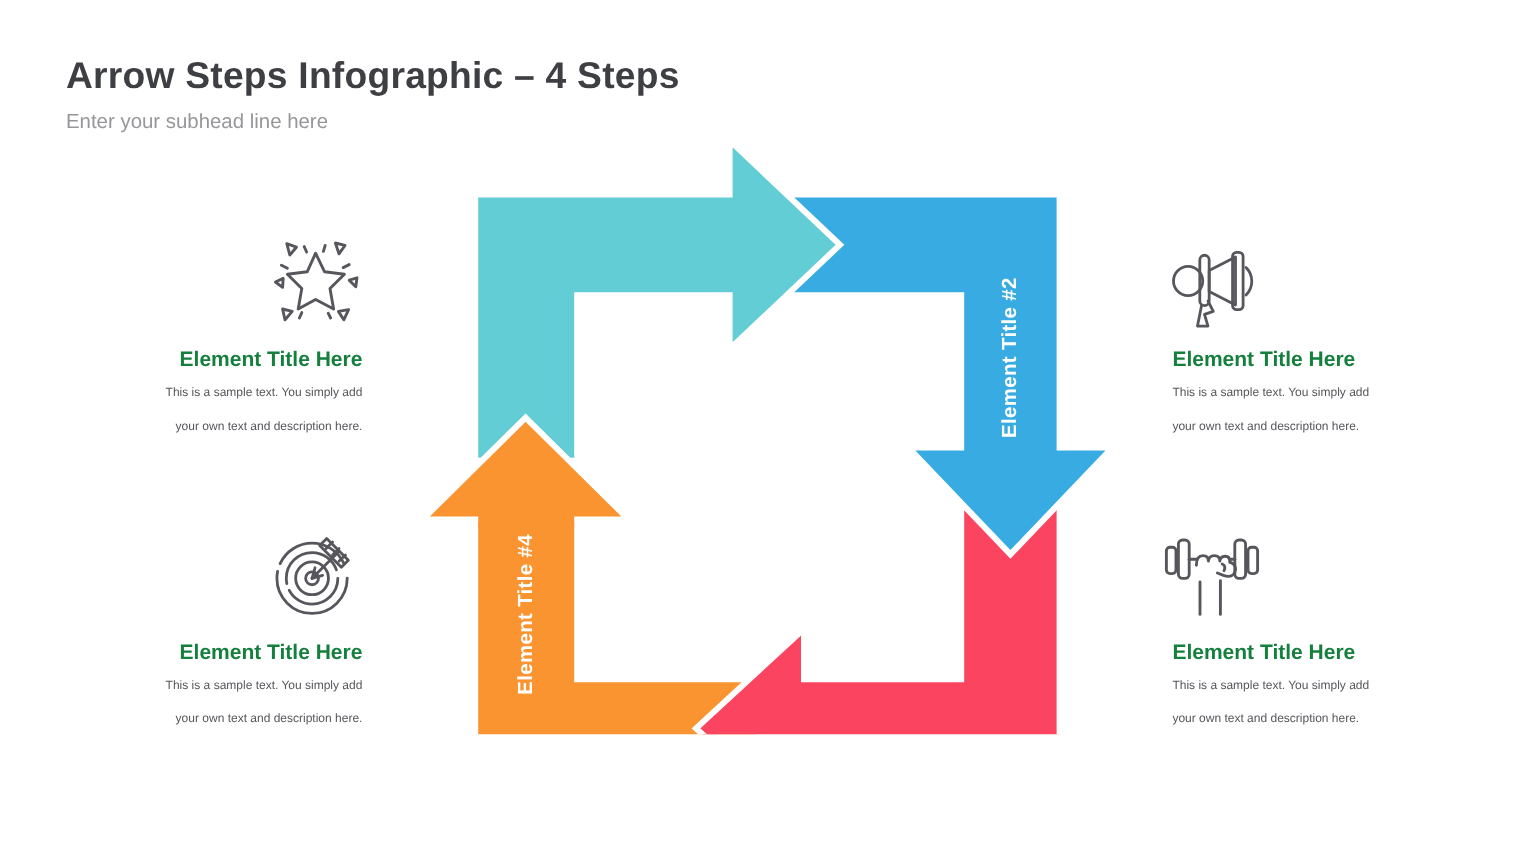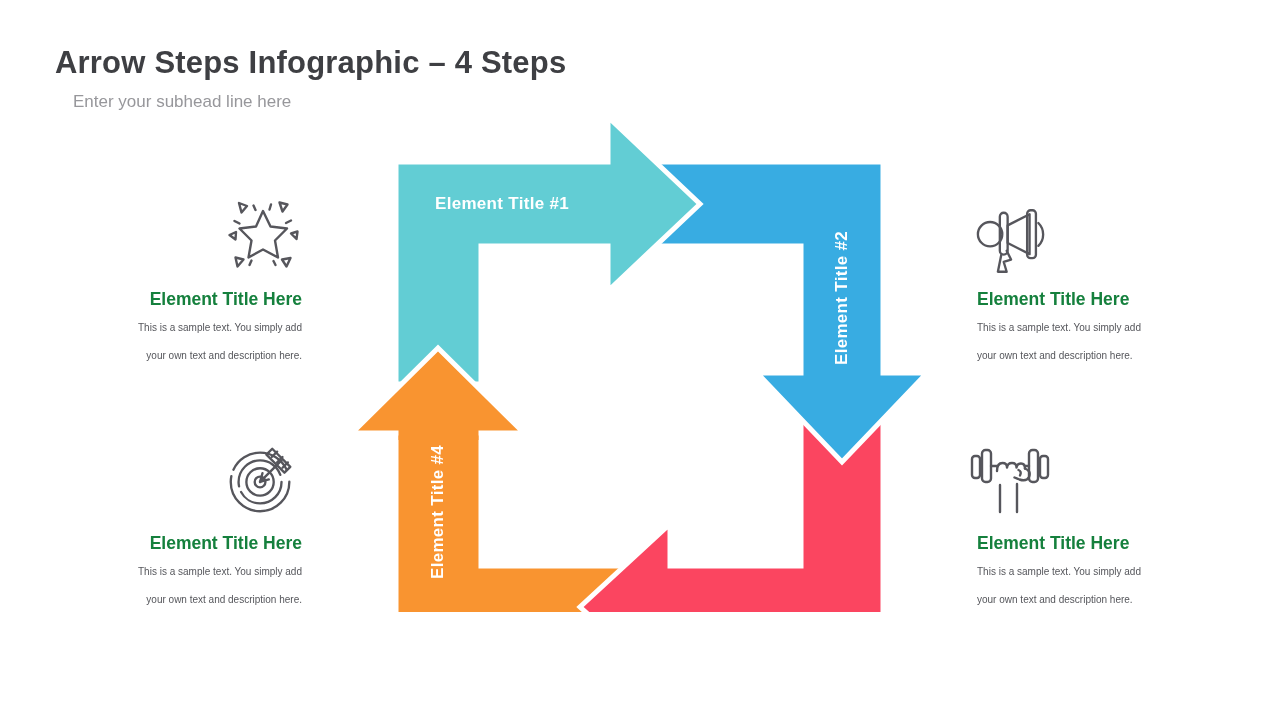--- a/index.html
+++ b/index.html
@@ -9,21 +9,21 @@
   }
   .abs { position:absolute; }
 
   
   .title {
     left:55px; top:44px; width:900px;
     font-size:31px; font-weight:bold; color:#3E3F43; line-height:38px;
     letter-spacing:.2px;
   }
   .subtitle {
-    left:73px; top:90px; width:600px;
+    left:55px; top:90px; width:600px;
     font-size:17px; color:#97979B; line-height:24px;
   }
 
   
   .diagram-svg { left:0; top:0; width:1280px; height:720px; }
   .arrow-label {
     position:absolute; display:flex; align-items:center; justify-content:center;
     color:#fff; font-weight:bold; font-size:17px; letter-spacing:.3px;
     white-space:nowrap; pointer-events:none;
   }
@@ -58,21 +58,20 @@
     <polygon points="801,400 883,400 883,648 670,648 670,688 580,607 670,524 670,566 801,566" stroke="#ffffff" stroke-width="5" stroke-linejoin="miter" fill="#FB4560"></polygon>
 
     <polygon points="630,162 883,162 883,373 927,373 842,462 757,373 801,373 801,246 630,246" stroke="#ffffff" stroke-width="5" stroke-linejoin="miter" fill="#38ACE2"></polygon>
 
     <polygon points="396,384 396,162 608,162 608,117 700,204 608,291 608,246 481,246 481,384" stroke="#ffffff" stroke-width="5" stroke-linejoin="miter" fill="#62CDD4"></polygon>
 
     <polygon points="352,433 438,348 524,433" stroke="#ffffff" stroke-width="5" stroke-linejoin="miter" fill="#F99430"></polygon>
     <rect x="398.5" y="428" width="80" height="12" fill="#F99430"></rect>
   </svg>
 
-  <div class="arrow-label" style="left:396px; top:162px; width:212px; height:84px;">Element Title #1</div>
   <div class="arrow-label vertical" style="left:742px; top:256px; width:200px; height:84px;">Element Title #2</div>
   <div class="arrow-label vertical" style="left:338px; top:470px; width:200px; height:84px;">Element Title #4</div>
 
   <div class="abs item-icon" style="left:223px; top:196px; width:80px; height:80px;">
     <svg viewBox="0 0 80 80">
       <g class="icon-stroke">
         <path d="M40 15 L47.5 30.5 L64 32.5 L52 44.5 L55 61.5 L40 53.5 L25.5 61.5 L28.5 44.5 L16.5 32.5 L33 30.5 Z"></path>
         <path d="M16 7 L24 10 L18.5 16.5 Z"></path>
         <path d="M56.5 6.5 L64.5 8.5 L59.5 15.5 Z"></path>
         <path d="M6.5 39 L13 36 L12.5 43.5 Z"></path>

